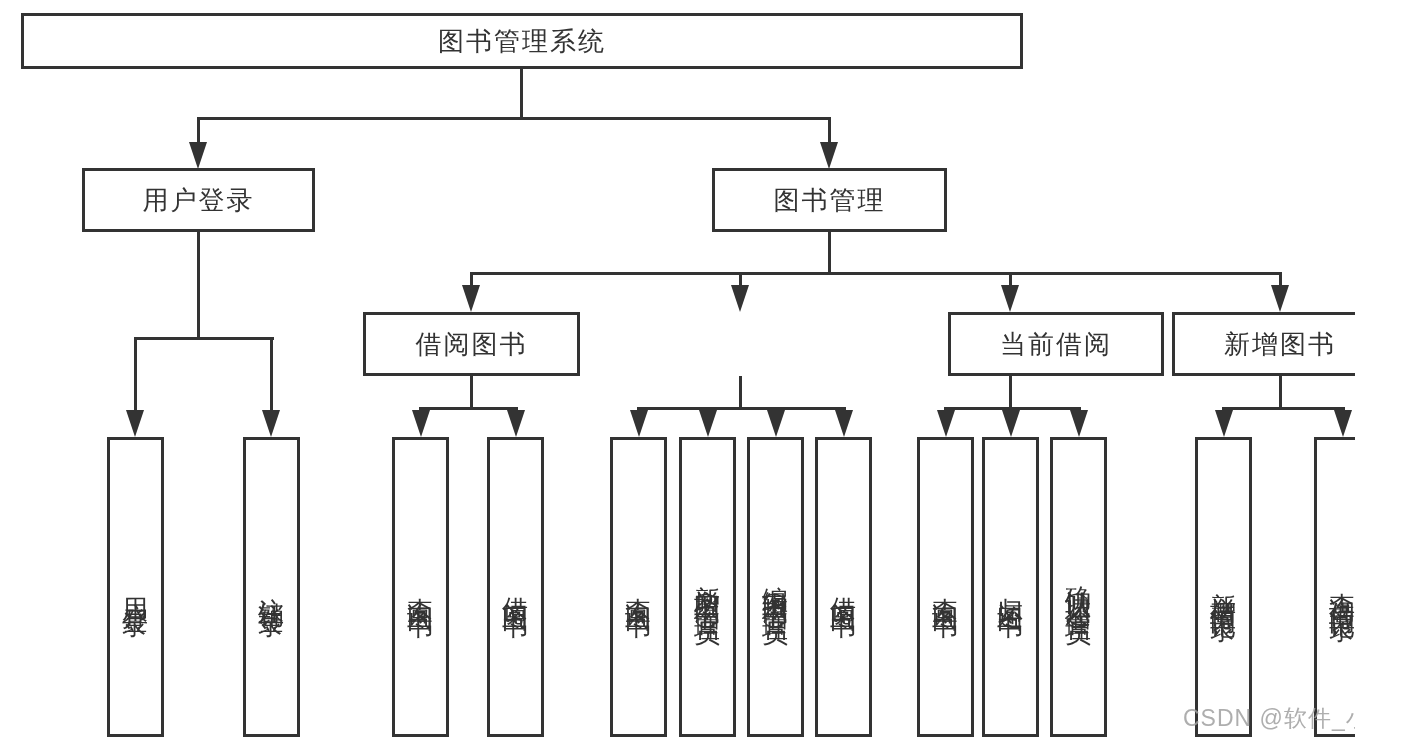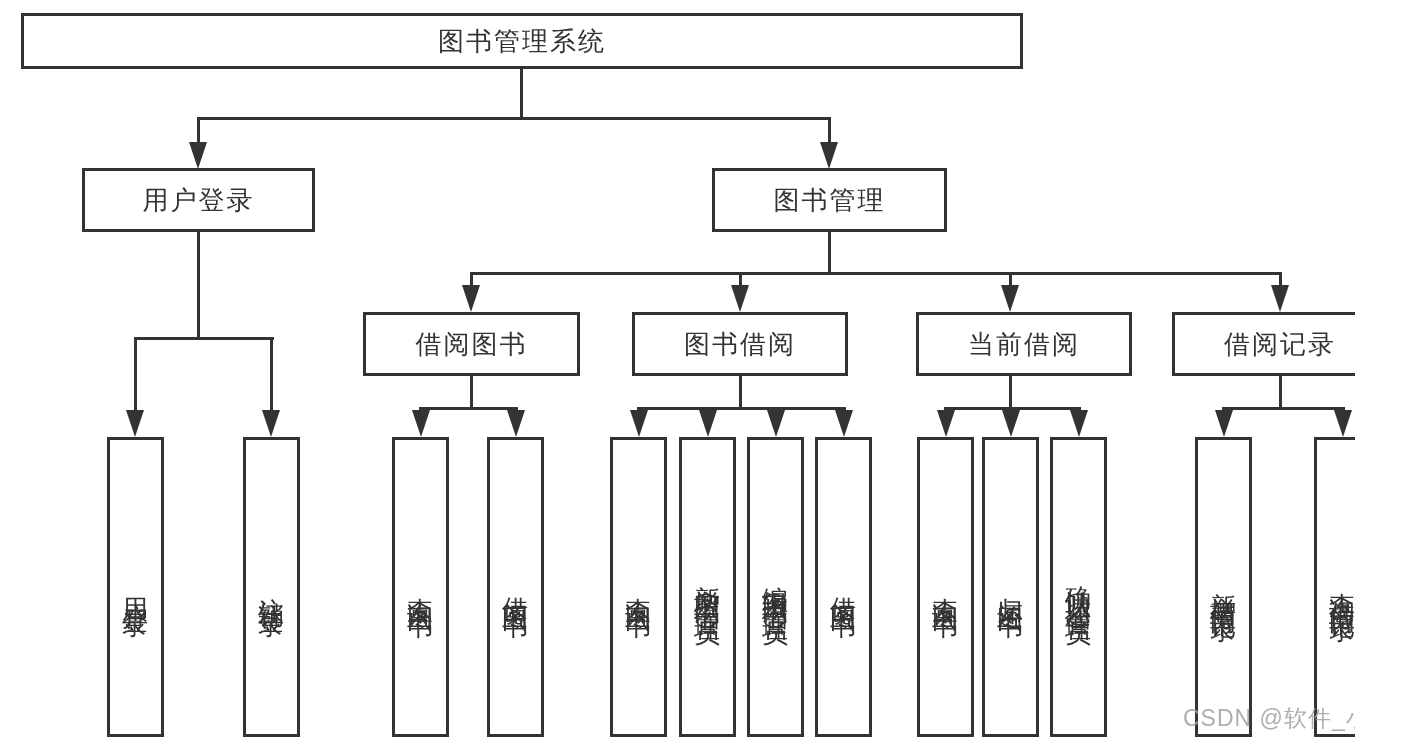--- a/index.html
+++ b/index.html
@@ -89,23 +89,22 @@
   <div class="vline" style="left:470px; top:272px; height:18px;"></div>
   <div class="arrow" style="left:462px; top:285px;"></div>
   <div class="vline" style="left:739px; top:272px; height:18px;"></div>
   <div class="arrow" style="left:731px; top:285px;"></div>
   <div class="vline" style="left:1009px; top:272px; height:18px;"></div>
   <div class="arrow" style="left:1001px; top:285px;"></div>
   <div class="vline" style="left:1279px; top:272px; height:18px;"></div>
   <div class="arrow" style="left:1271px; top:285px;"></div>
 
   <div class="box" style="left:363px; top:312px; width:217px; height:64px;">借阅图书</div>
-  <div class="box" style="left:632px; top:312px; width:216px; height:64px;">图书借阅</div>
-  <div class="box" style="left:916px; top:312px; width:216px; height:64px;">当前借阅</div>
-  <div class="box" style="left:1172px; top:312px; width:216px; height:64px;">借阅记录</div>
+  <div class="box" style="left:948px; top:312px; width:216px; height:64px;">当前借阅</div>
+  <div class="box" style="left:1172px; top:312px; width:216px; height:64px;">新增图书</div>
 
   <div class="vline" style="left:470px; top:376px; height:33px;"></div>
   <div class="hline" style="left:419px; top:407px; width:99px;"></div>
   <div class="arrow" style="left:412px; top:410px;"></div>
   <div class="arrow" style="left:507px; top:410px;"></div>
 
   <div class="vline" style="left:739px; top:376px; height:33px;"></div>
   <div class="hline" style="left:637px; top:407px; width:209px;"></div>
   <div class="arrow" style="left:630px; top:410px;"></div>
   <div class="arrow" style="left:699px; top:410px;"></div>

